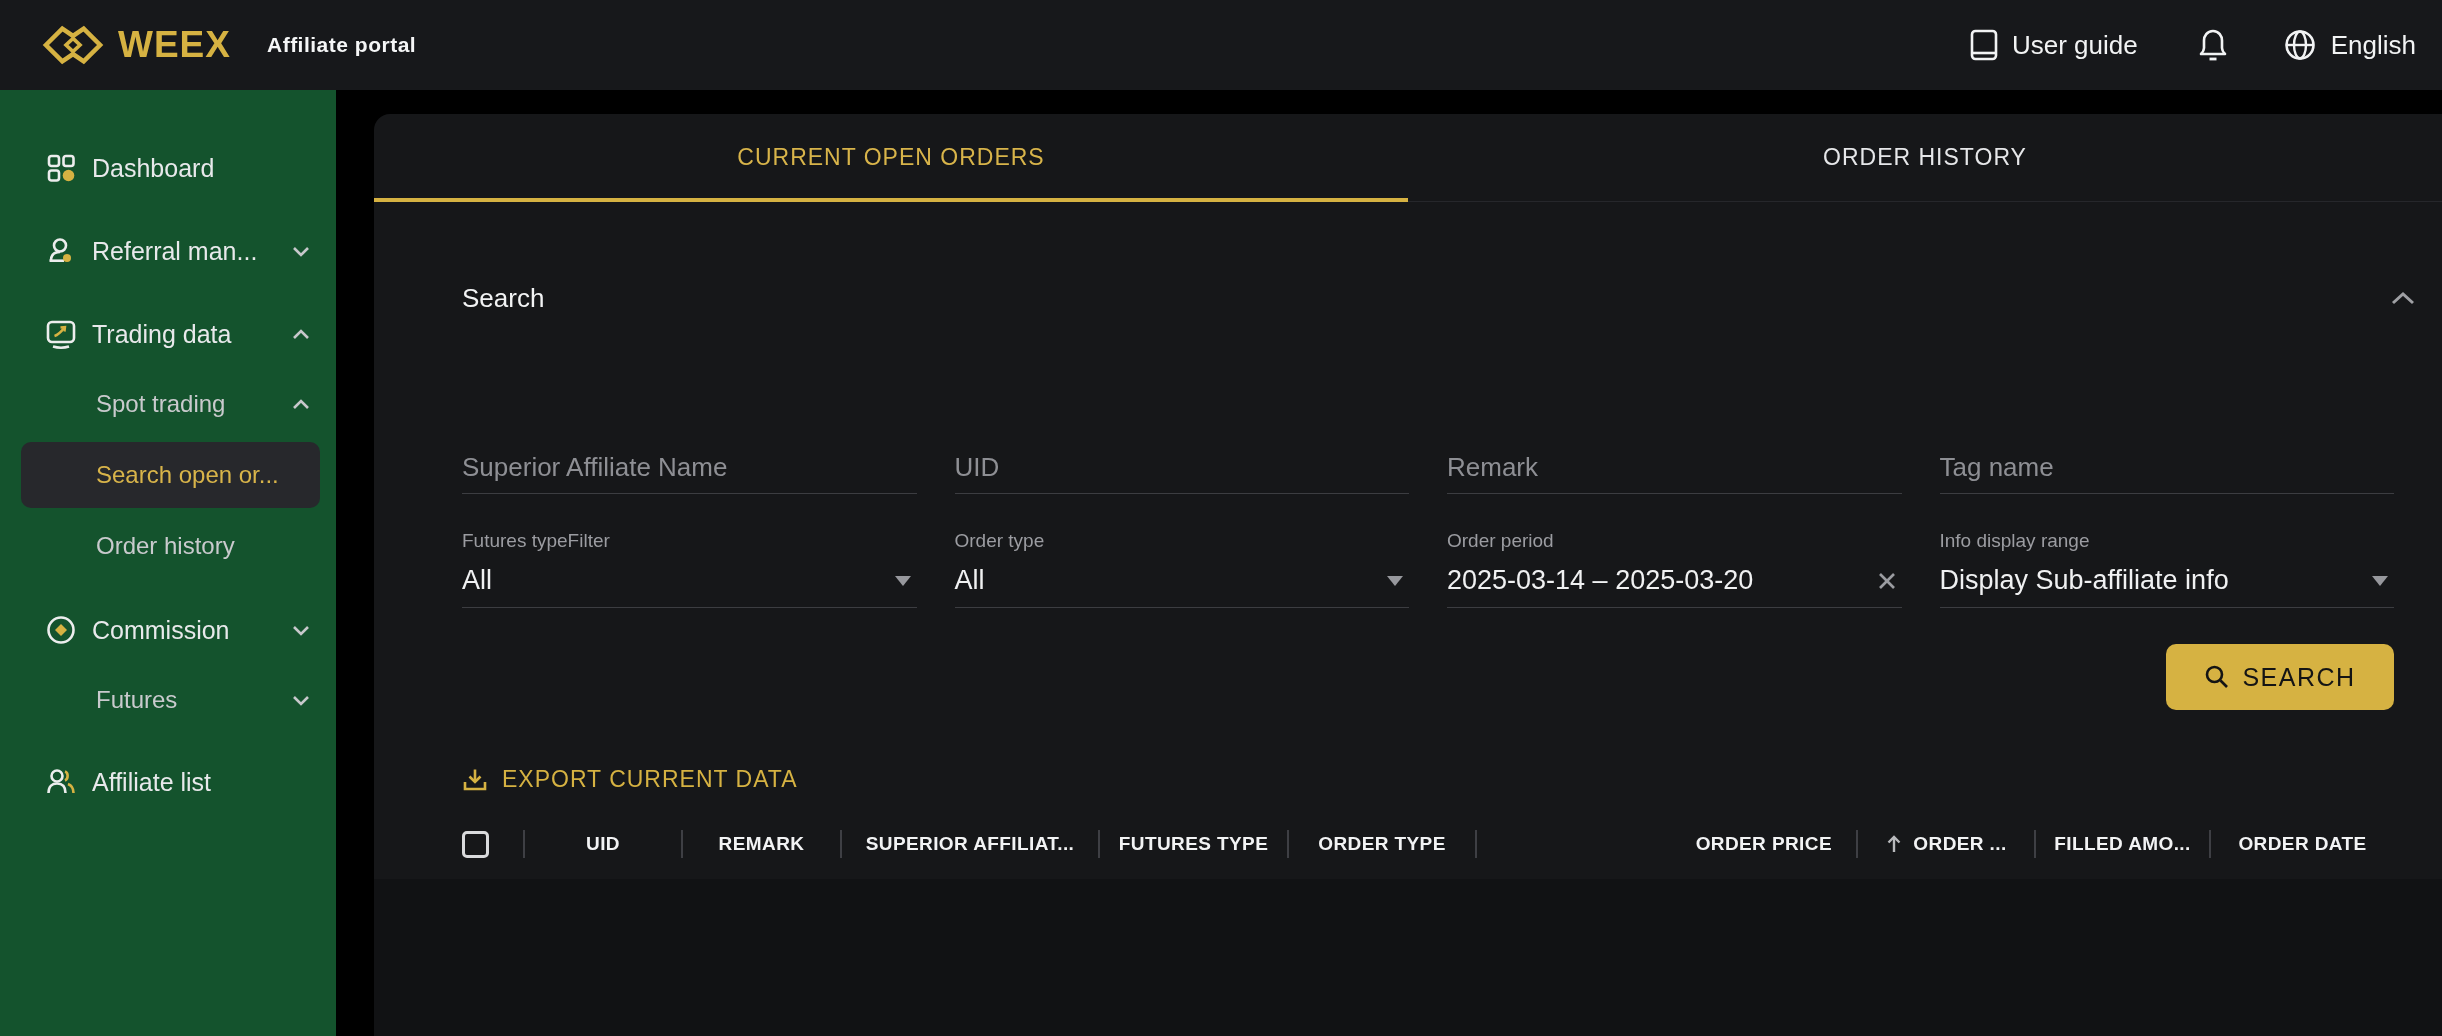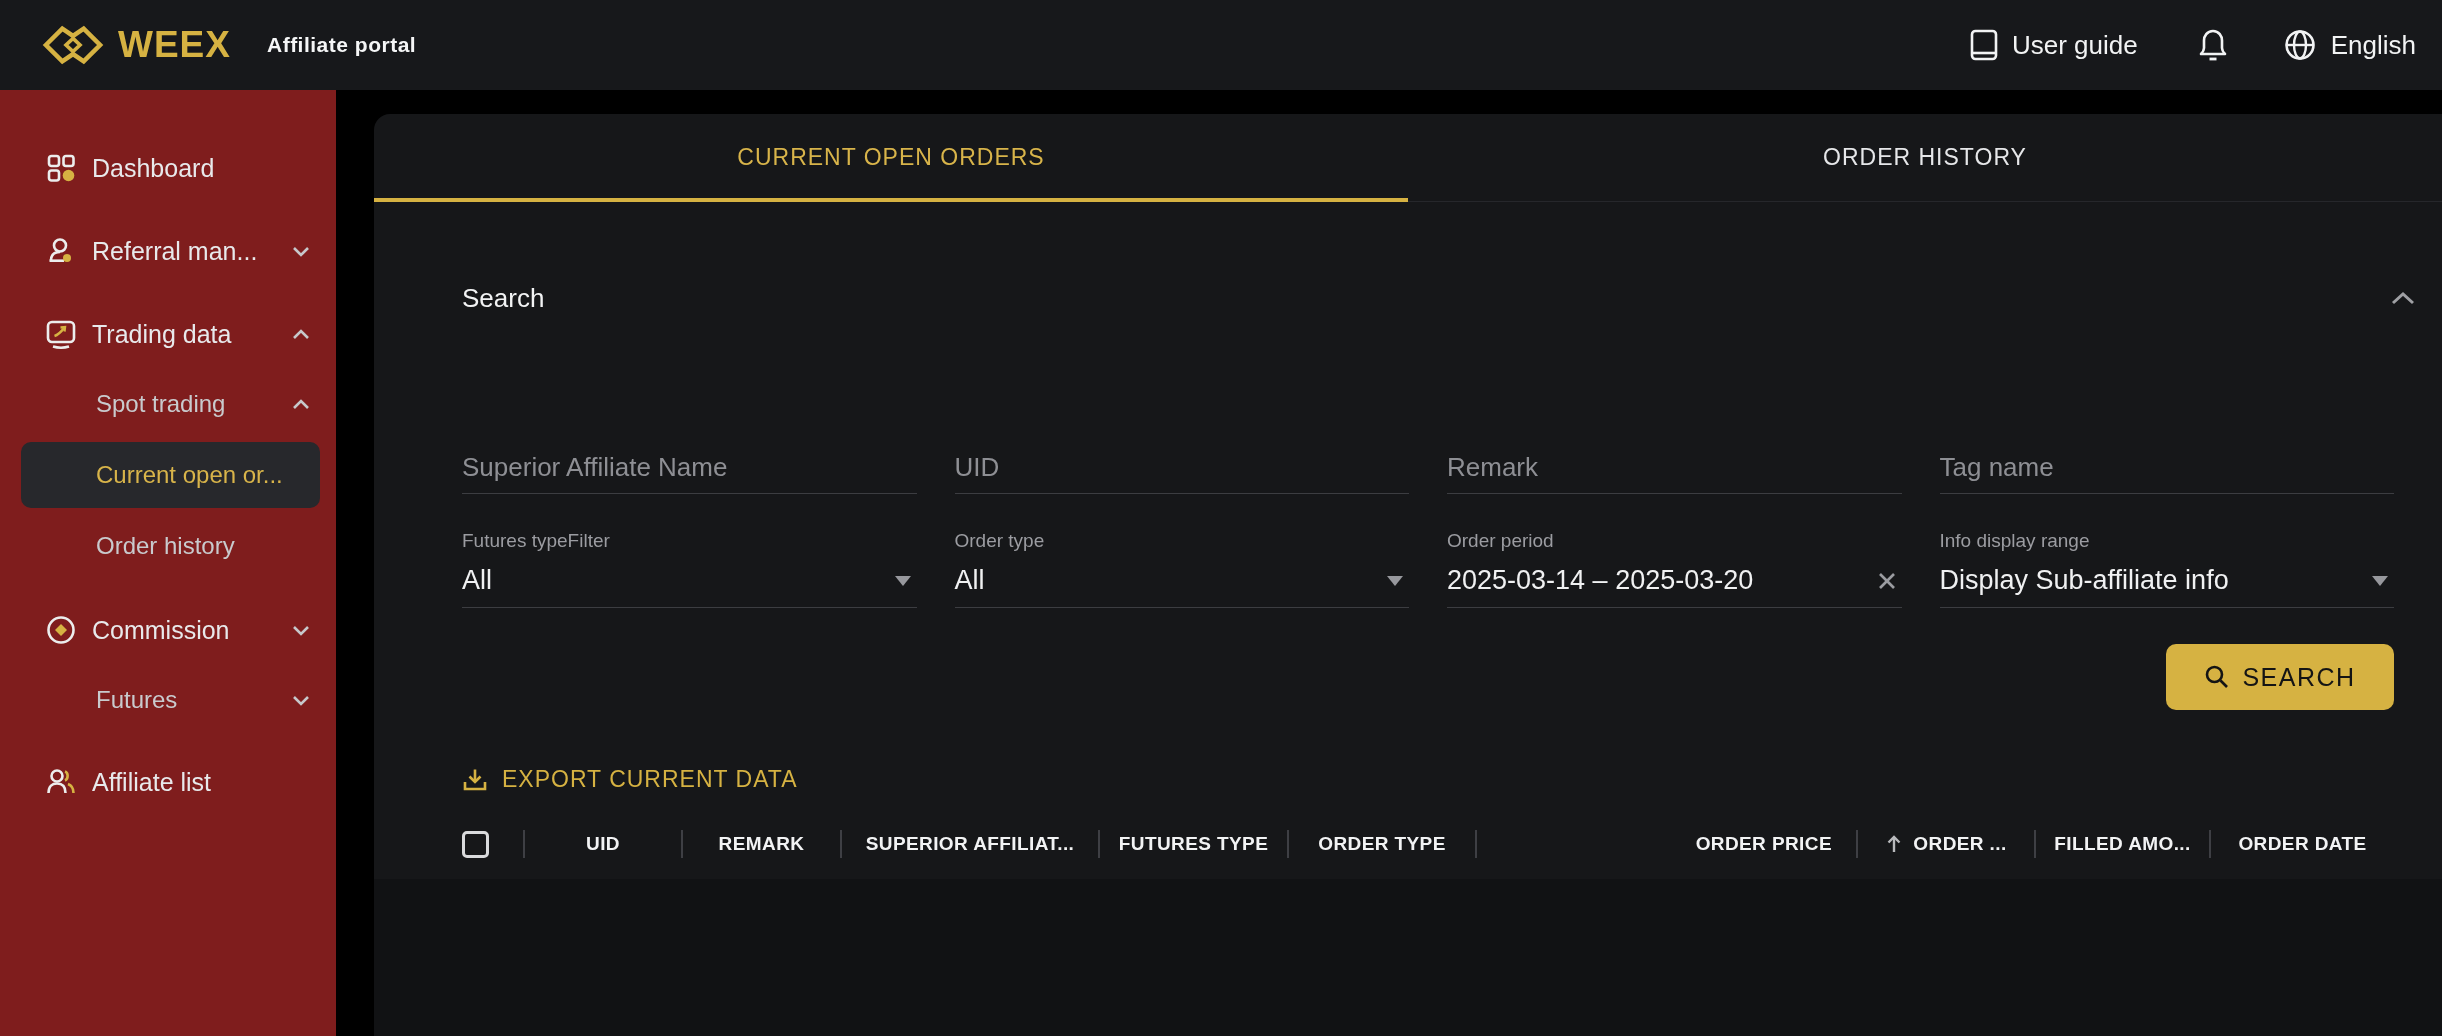--- a/index.html
+++ b/index.html
@@ -22,21 +22,21 @@
   .app-title { color:#f5f6f7; font-size:21px; font-weight:600; margin-left:36px; letter-spacing:.5px; }
   .topbar-right { display:flex; align-items:center; }
   .topbar-item { display:flex; align-items:center; cursor:pointer; }
   .topbar-item .lbl { font-size:26px; color:#f2f3f4; margin-left:13px; }
   .gap-lg { margin-left:58px; }
   .gap-md { margin-left:52px; }
 
   
   .body-wrap { flex:1; display:flex; min-height:0; }
   .sidebar {
-    width:336px; flex:0 0 336px; background:#7f1d1d;
+    width:336px; flex:0 0 336px; background:#14532d;
     padding-top:52px; position:relative;
   }
   .side-item {
     height:52px; display:flex; align-items:center;
     padding:0 26px 0 44px; cursor:pointer; position:relative;
   }
   .side-item .icon { width:34px; display:flex; justify-content:center; }
   .side-item .lbl { font-size:25px; color:#e8e9eb; margin-left:14px; flex:1; white-space:nowrap; }
   .side-item.sub { padding-left:96px;justify-content:flex-end; }
   .side-item.sub .lbl { margin-left:0; color:#c9cacd; font-size:24px; }
@@ -227,21 +227,21 @@
       <div class="side-item sub gap18">
         <span class="lbl">Spot trading</span>
         <span class="chev">
           <svg width="18" height="11" viewBox="0 0 18 11" fill="none">
               <polyline points="2,9 9,2 16,9" stroke="#c7c8cb" stroke-width="2.6" fill="none"></polyline>
             </svg>
         </span>
       </div>
 
       <div class="side-item sub active-sub gap12">
-        <span class="lbl">Current open or...</span>
+        <span class="lbl">Search open or...</span>
       </div>
 
       <div class="side-item sub gap12">
         <span class="lbl">Order history</span>
       </div>
 
       <div class="side-item gap32">
         <span class="icon">
           <svg width="30" height="30" viewBox="0 0 30 30" fill="none">
             <circle cx="15" cy="15" r="12.5" stroke="#eceded" stroke-width="2.6"></circle>

